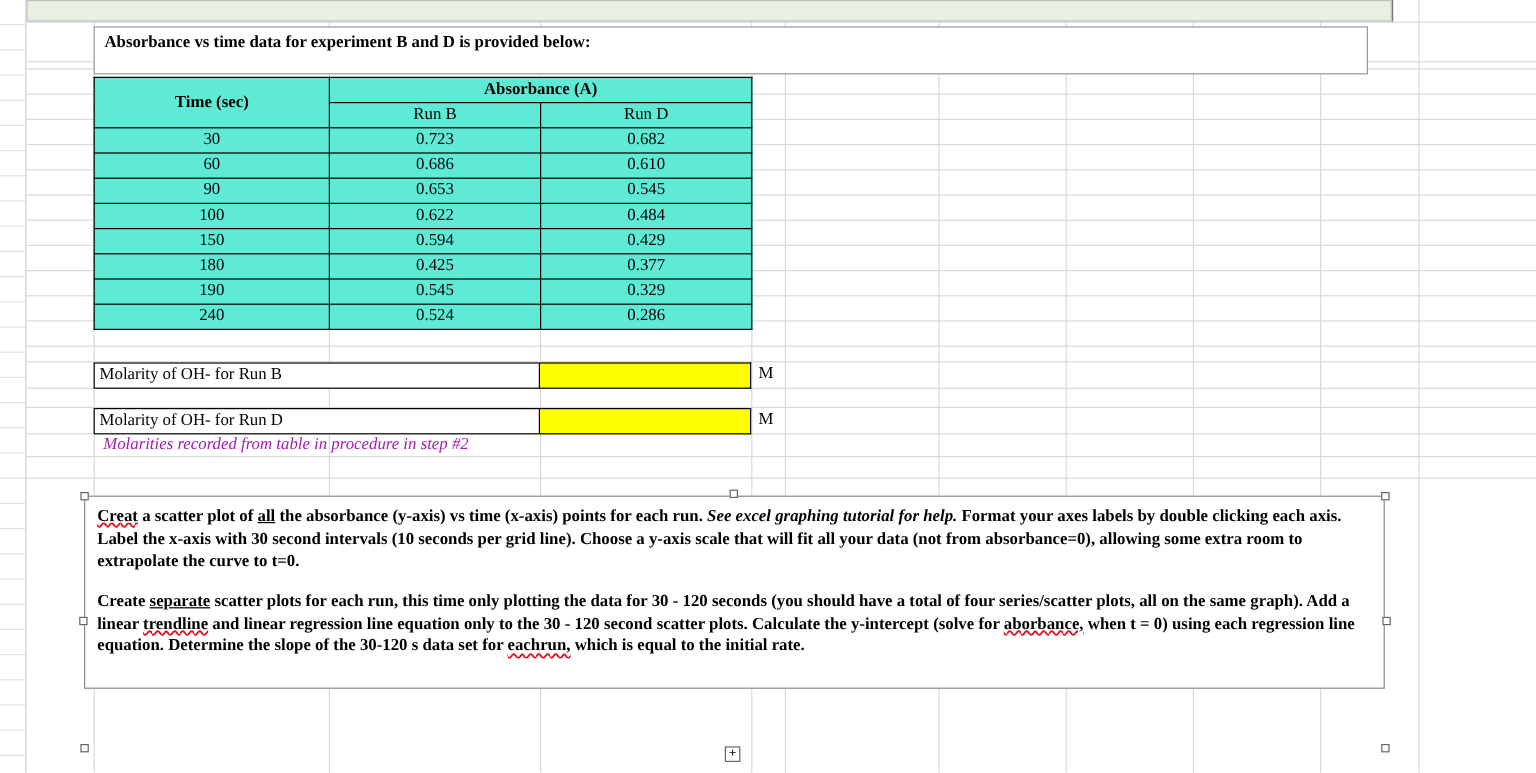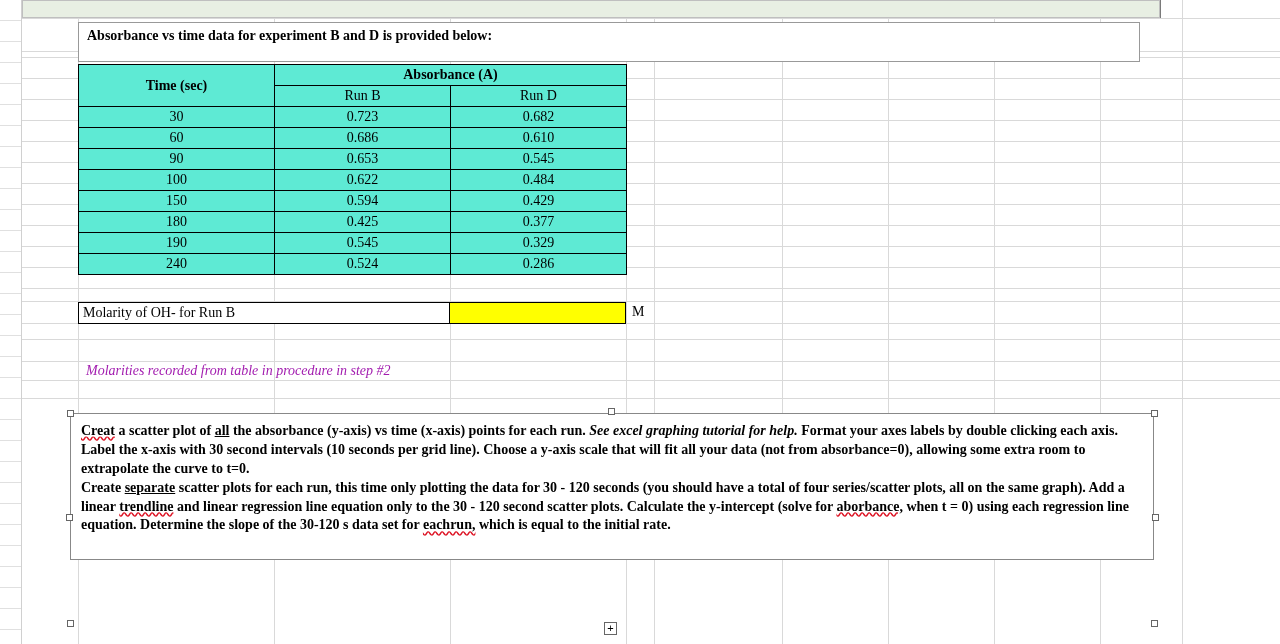--- a/index.html
+++ b/index.html
@@ -121,21 +121,21 @@
     .textbox {
       position: absolute;
       left: 48px;
       width: 1084px;
       background: #fff;
       border: 1px solid #888;
       padding: 8px 10px;
       font-size: 14px;
       line-height: 1.35;
     }
-    .textbox .para { }
+    .textbox .para { margin-bottom: 14px; }
     .textbox .para:last-child { margin-bottom: 16px; }
     .red-underline {
       text-decoration: underline;
       text-decoration-style: wavy;
       text-decoration-color: #d12;
     }
     .sel-handle {
       position: absolute;
       width: 7px; height: 7px;
       background: #fff;
@@ -291,20 +291,23 @@
           <td>0.524</td>
           <td>0.286</td>
         </tr>
   </tbody>
     </table>
 
   <div class="mol-row" style="top:302px">
     <span class="mol-label">Molarity of OH- for Run B</span><span class="mol-value"></span><span class="mol-unit">M</span>
   </div>
 
+  <div class="mol-row" style="top:340px">
+    <span class="mol-label">Molarity of OH- for Run D</span><span class="mol-value"></span><span class="mol-unit">M</span>
+  </div>
 
   <div class="italic-note" style="top:363px">Molarities recorded from table in procedure in step #2</div>
 
   <div class="textbox" style="top:413px">
     <div class="para">
       <b><span class="red-underline">Creat</span><span> a scatter plot of </span><u>all</u><span> the absorbance (y-axis) vs time (x-axis) points for each run. </span><i>See excel graphing tutorial for help.</i><span>  Format your axes labels by double clicking each axis. Label the x-axis with 30 second intervals (10 seconds per grid line).  Choose a y-axis scale that will fit all your data (not from absorbance=0), allowing some extra room to extrapolate the curve to t=0.</span></b>
     </div>
     <div class="para">
       <b><span>Create </span><u>separate</u><span> scatter plots for each run, this time only plotting the data for 30 - 120 seconds (you should have a total of four series/scatter plots, all on the same graph). Add a linear </span><span class="red-underline">trendline</span><span> and linear regression line equation only to the 30 - 120 second scatter plots. Calculate the y-intercept (solve for </span><span class="red-underline">aborbance,</span><span> when t = 0) using each regression line equation. Determine the slope of the 30-120 s data set for </span><span class="red-underline">eachrun,</span><span> which is equal to the initial rate.</span></b>
     </div>

